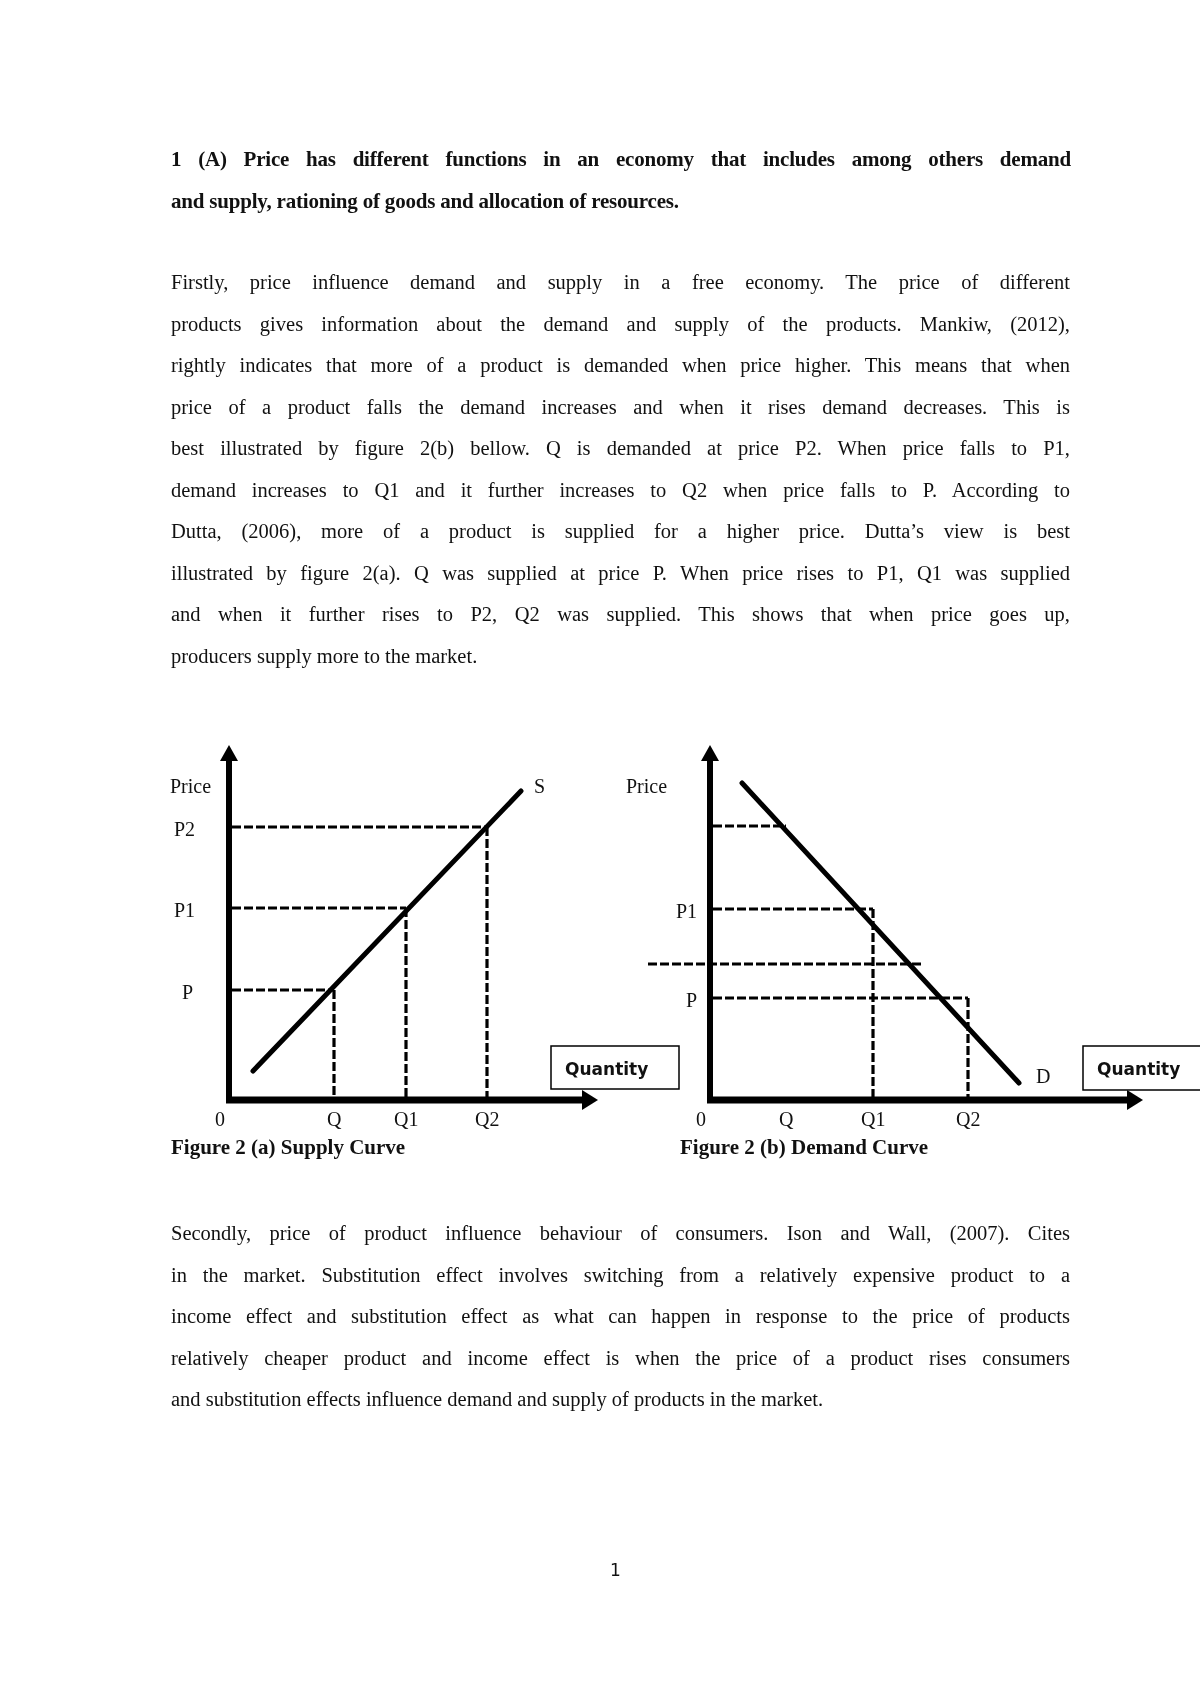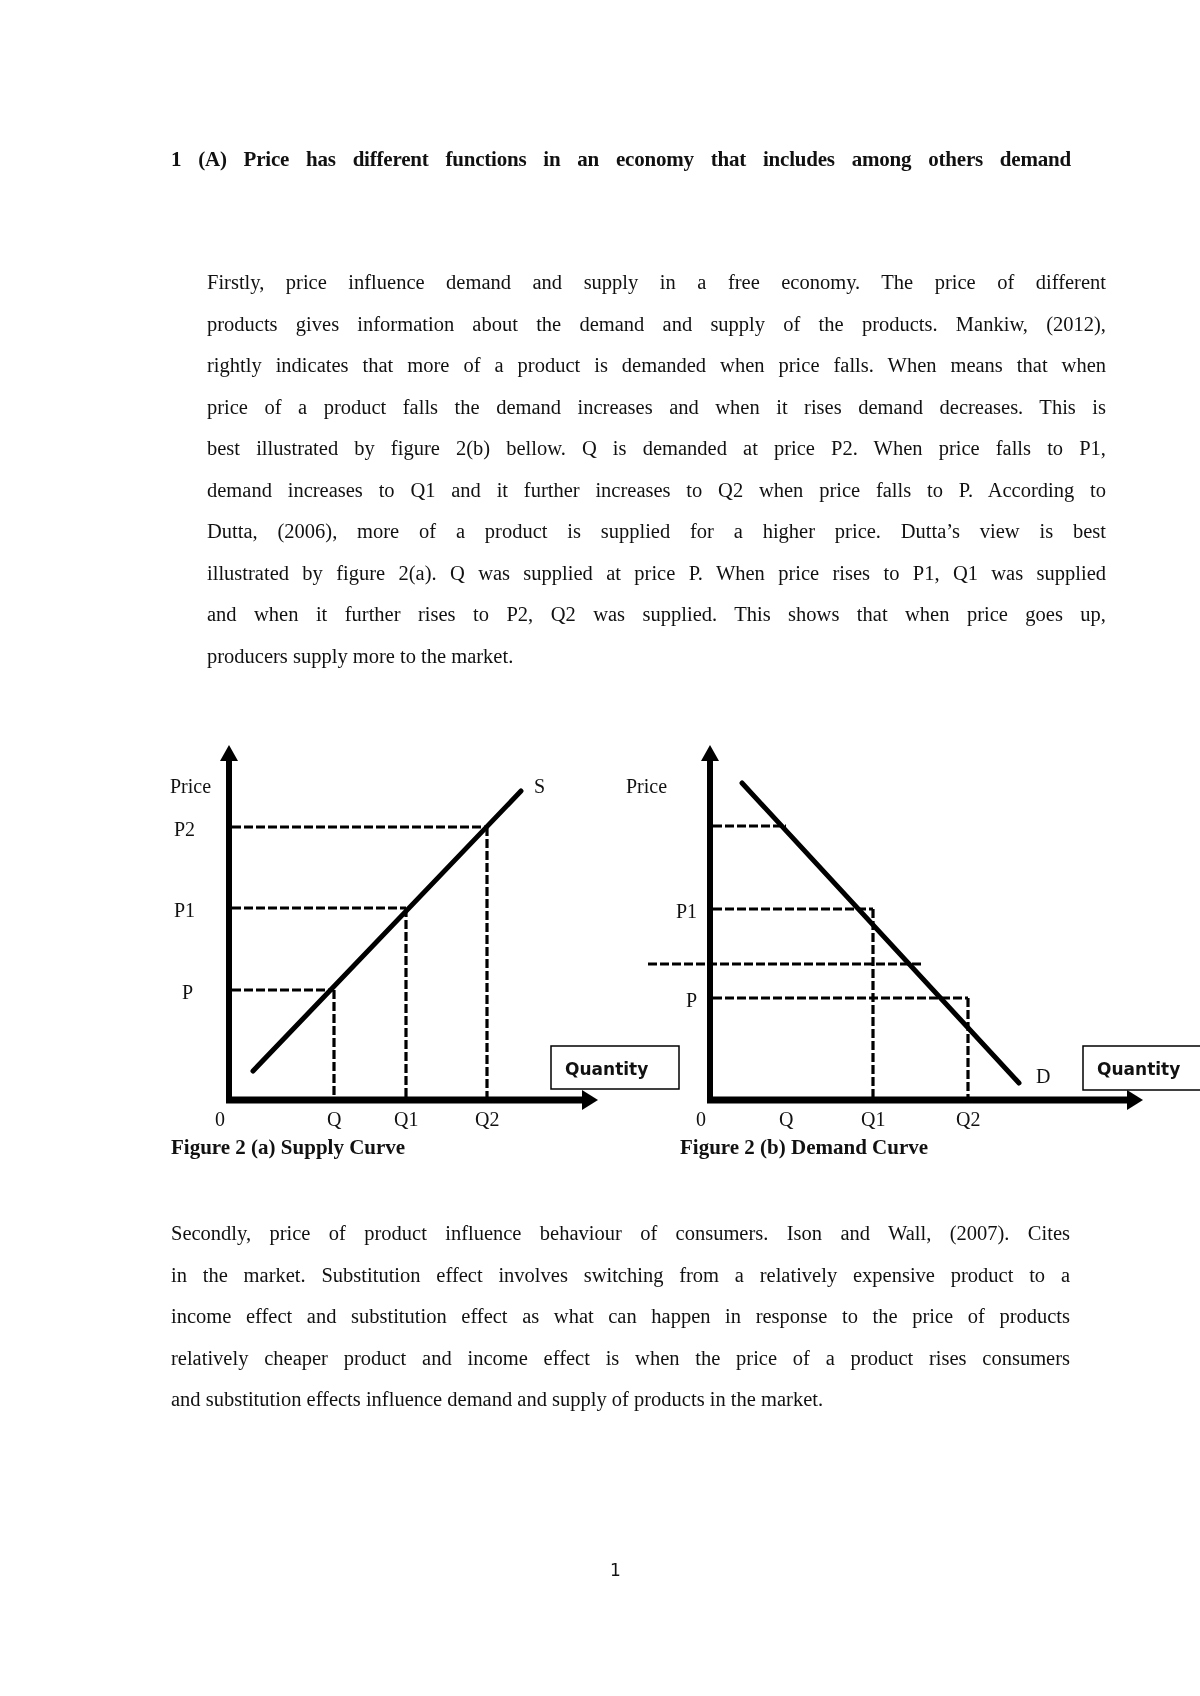--- a/index.html
+++ b/index.html
@@ -6,43 +6,44 @@
   body { width:1200px; height:1696px; position:relative; overflow:hidden;
          font-family:"DejaVu Serif", "Liberation Serif", serif; color:#111; }
   .page { position:absolute; left:0; top:0; width:1200px; height:1608px; background:#fff;padding-left:44px; }
   .heading { position:absolute; left:171px; width:900px; font-family:"Liberation Serif", serif;
              font-weight:bold; font-size:21px; letter-spacing:-0.2px; line-height:42px; top:138px; text-align:justify; text-align-last:justify; }
   .heading .l2 { text-align-last:left; }
   .para { position:absolute; left:171px; width:899px; font-family:"Liberation Serif", serif;
           font-size:20.5px; line-height:41.5px; text-align:justify; }
   .para .ln { display:block; height:41.5px; white-space:nowrap; text-align:justify; text-align-last:justify; }
   .para .ln.last { text-align-last:left; }
-  #para1 { top:262px;margin-left:36px; }
+  #para1 { top:262px; }
   #para2 { top:1213px; }
   .caption { position:absolute; top:1135px; font-family:"Liberation Serif", serif; font-weight:bold; font-size:21px; }
   #cap-a { left:171px; }
   #cap-b { left:672px;margin-left:8px; }
   .pagenum { position:absolute; top:1560px; left:610px; font-family:"DejaVu Sans", sans-serif; font-size:17px; }
   svg.fig { position:absolute; left:0; top:0; width:1200px; height:1696px; overflow:visible; }
   svg text { font-family:"Liberation Serif", serif; font-size:20px; fill:#111; }
   svg text.qty { font-family:"DejaVu Sans", sans-serif; font-weight:bold; font-size:17px; }
 </style>
 </head>
 <body>
 
 <div class="page">
 
   <div class="heading">
     <div>1 (A) Price has different functions in an economy that includes among others demand</div>
+    <div class="l2">and supply, rationing of goods and allocation of resources.</div>
   </div>
 
   <div class="para" id="para1">
     <span class="ln">Firstly, price influence demand and supply in a free economy.  The price of different</span>
     <span class="ln">products gives information about the demand and supply of the products. Mankiw, (2012),</span>
-    <span class="ln">rightly indicates that more of a product is demanded when price falls. When means that when</span>
+    <span class="ln">rightly indicates that more of a product is demanded when price higher. This means that when</span>
     <span class="ln">price of a product falls the demand increases and when it rises demand decreases. This is</span>
     <span class="ln">best illustrated by figure 2(b) bellow. Q is demanded at price P2. When price falls to P1,</span>
     <span class="ln">demand increases to Q1 and it further increases to Q2 when price falls to P. According to</span>
     <span class="ln">Dutta, (2006), more of a product is supplied for a higher price. Dutta’s view is best</span>
     <span class="ln">illustrated by figure 2(a). Q was supplied at price P. When price rises to P1, Q1 was supplied</span>
     <span class="ln">and when it further rises to P2, Q2 was supplied. This shows that when price goes up,</span>
     <span class="ln last">producers supply more to the market.</span>
   </div>
 
   <svg class="fig" xmlns="http://www.w3.org/2000/svg">

